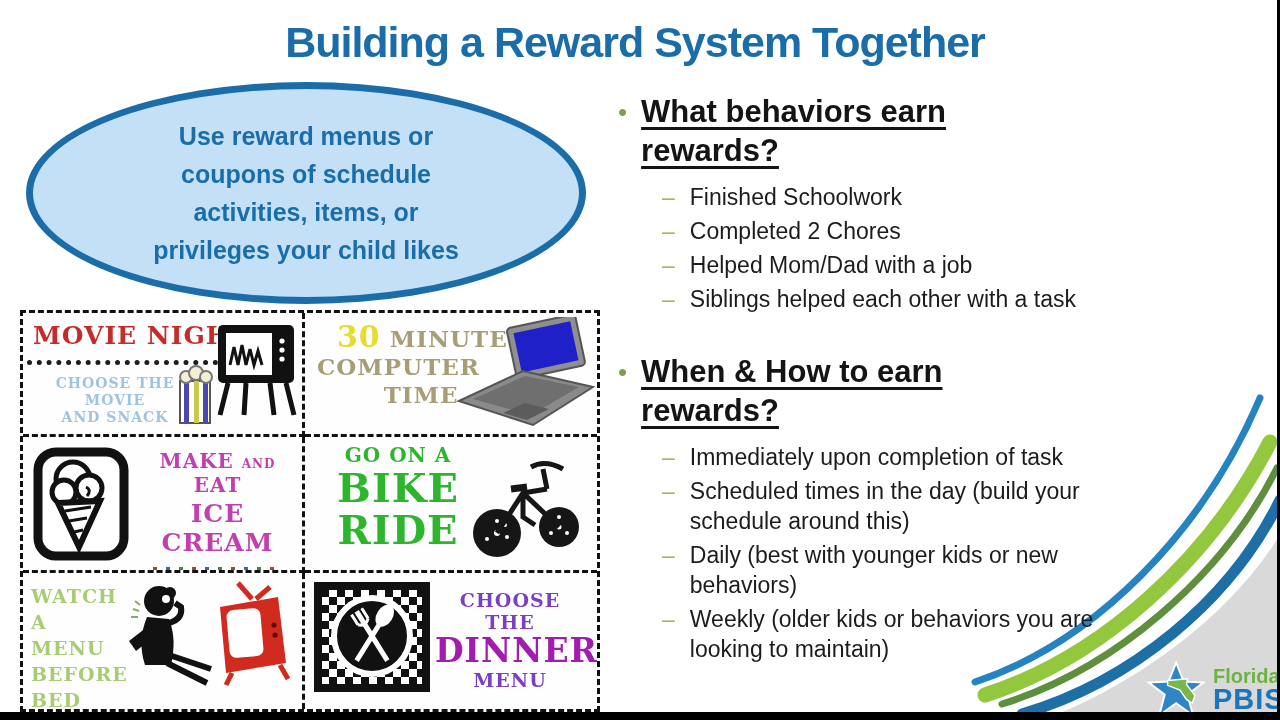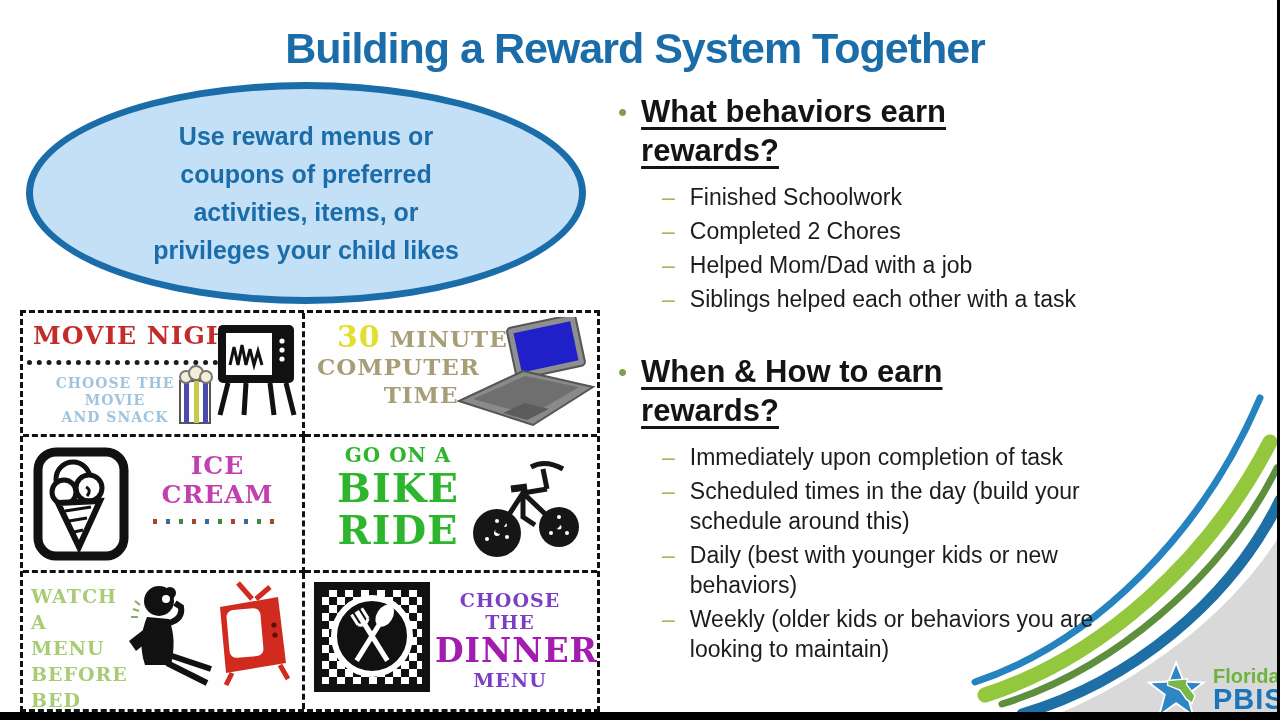--- a/index.html
+++ b/index.html
@@ -2,21 +2,21 @@
 <html><head>
 <meta charset="utf-8">
 <style>
   html,body{margin:0;padding:0;background:#222;}
   .slide{
     position:relative;width:1280px;height:720px;background:#ffffff;
     overflow:hidden;font-family:"Liberation Sans",sans-serif;
   }
   
   .title{
-    position:absolute;top:12px;left:0;right:10px;margin:12px;text-align:center;
+    position:absolute;top:12px;left:0;right:10px;margin:6px;text-align:center;
     color:#1a6da9;font-size:43px;font-weight:bold;letter-spacing:-1px;z-index:2;
   }
   
   .callout{
     position:absolute;left:26px;top:82px;width:546px;height:208px;
     background:#c3e0f7;border:7px solid #1a6da9;border-radius:50%;
     display:flex;align-items:center;justify-content:center;z-index:2;
   }
   .callout-text{
     text-align:center;color:#1a6da9;font-weight:bold;font-size:25px;line-height:38px;
@@ -99,21 +99,21 @@
     <path d="M985 695 C1100 658 1208 562 1270 442" fill="none" stroke="#93c83e" stroke-width="15" stroke-linecap="round"></path>
     <path d="M1002 704 C1112 670 1222 578 1277 468" fill="none" stroke="#5d8f3d" stroke-width="7" stroke-linecap="round"></path>
     <path d="M1022 714 C1130 682 1230 602 1280 500" fill="none" stroke="#1d6fa5" stroke-width="11" stroke-linecap="round"></path>
   </svg>
 
   <h1 class="title">Building a Reward System Together</h1>
 
   <div class="callout">
     <div class="callout-text">
       <div>Use reward menus or</div>
-      <div>coupons of preferred</div>
+      <div>coupons of schedule</div>
       <div>activities, items, or</div>
       <div>privileges your child likes</div>
     </div>
   </div>
 
   <div class="coupon-sheet">
 
     <div class="cell bdr bdb">
       <div class="mn-title funky">MOVIE NIGHT</div>
       <div class="mn-sep"></div>
@@ -163,20 +163,25 @@
       <svg class="ic-art" width="100" height="118" viewBox="0 0 100 118">
         <rect x="7" y="7" width="86" height="104" rx="18" fill="#fff" stroke="#111" stroke-width="9"></rect>
         <circle cx="42" cy="34" r="17" fill="#fff" stroke="#111" stroke-width="5"></circle>
         <circle cx="58" cy="43" r="13" fill="#fff" stroke="#111" stroke-width="5"></circle>
         <circle cx="33" cy="47" r="12" fill="#fff" stroke="#111" stroke-width="5"></circle>
         <path d="M55 42 q6 3 1 9" fill="none" stroke="#111" stroke-width="3"></path>
         <path d="M27 58 L48 102 L69 56 Z" fill="#fff" stroke="#111" stroke-width="6"></path>
         <path d="M34 66 L60 62 M38 76 L56 73 M43 87 L52 85" stroke="#111" stroke-width="3"></path>
       </svg>
       <div class="ic-text funky">
+        <div class="ic-line1">
+          <span>MAKE</span>
+          <span class="ic-and">AND</span>
+          <span>EAT</span>
+        </div>
         <div class="ic-line2">ICE CREAM</div>
         <div class="ic-dots"></div>
 
       </div>
     </div>
 
     <div class="cell bdb">
       <div class="br-text funky">
         <div class="br-l1">GO ON A</div>
         <div class="br-big">BIKE</div>

